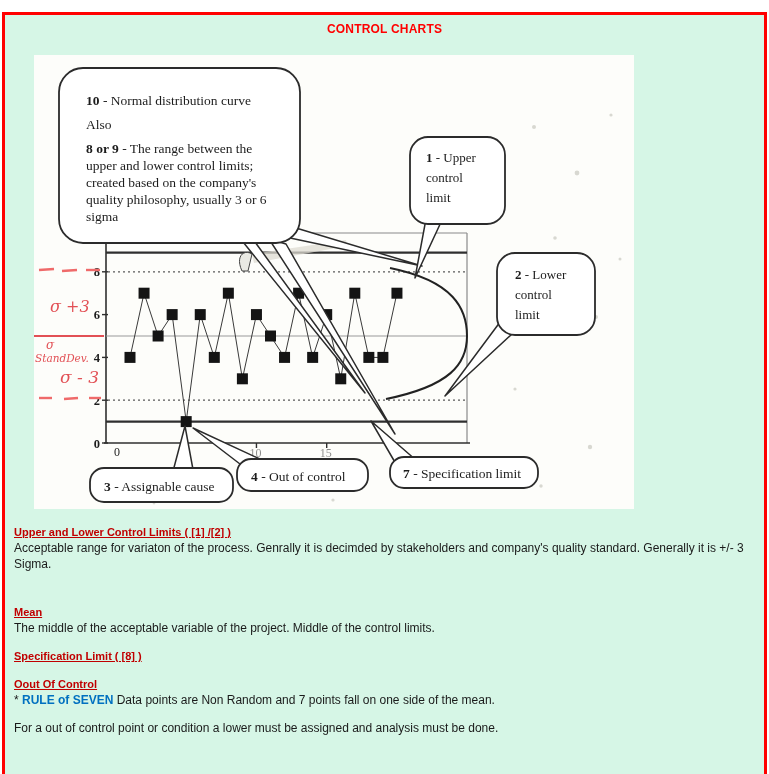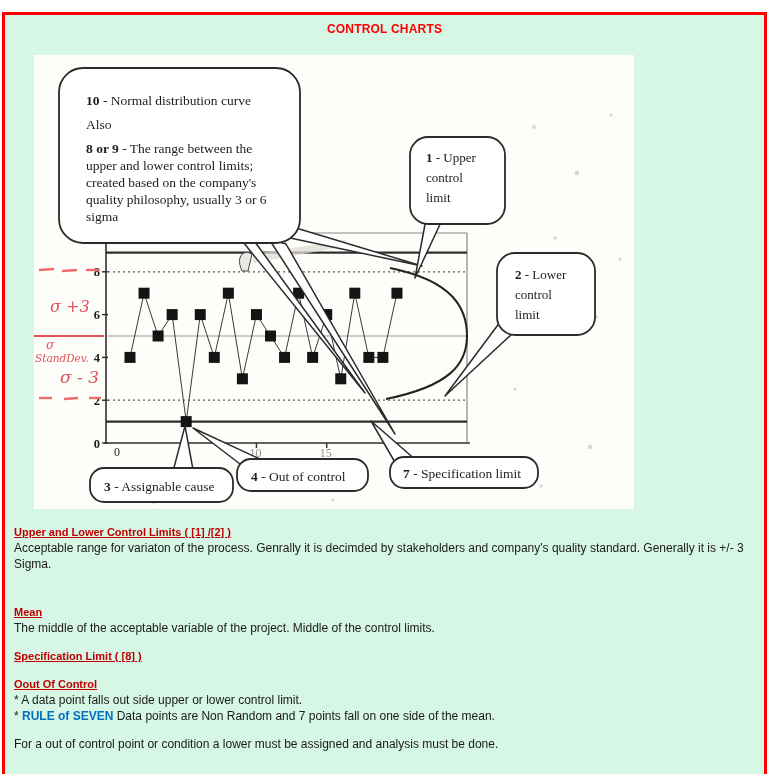--- a/index.html
+++ b/index.html
@@ -204,20 +204,19 @@
     </div>
     <div class="sec">
       <h3>Mean</h3>
       <p>The middle of the acceptable variable of the project. Middle of the control limits.</p>
     </div>
     <div class="sec">
       <h3>Specification Limit ( [8] )</h3>
     </div>
     <div class="sec">
       <h3>Oout Of Control</h3>
-      <p><span>*</span><span> A data point falls out side upper or lower control limit.</span></p>
       <p><span>*</span><span class="blue"> RULE of SEVEN</span><span> Data points are Non Random and 7 points fall on one side of the mean.</span></p>
     </div>
     <div class="sec">
       <p>For a out of control point or condition a lower must be assigned and analysis must be done.</p>
     </div>
   </div>
 </div>
 
 </body></html>

